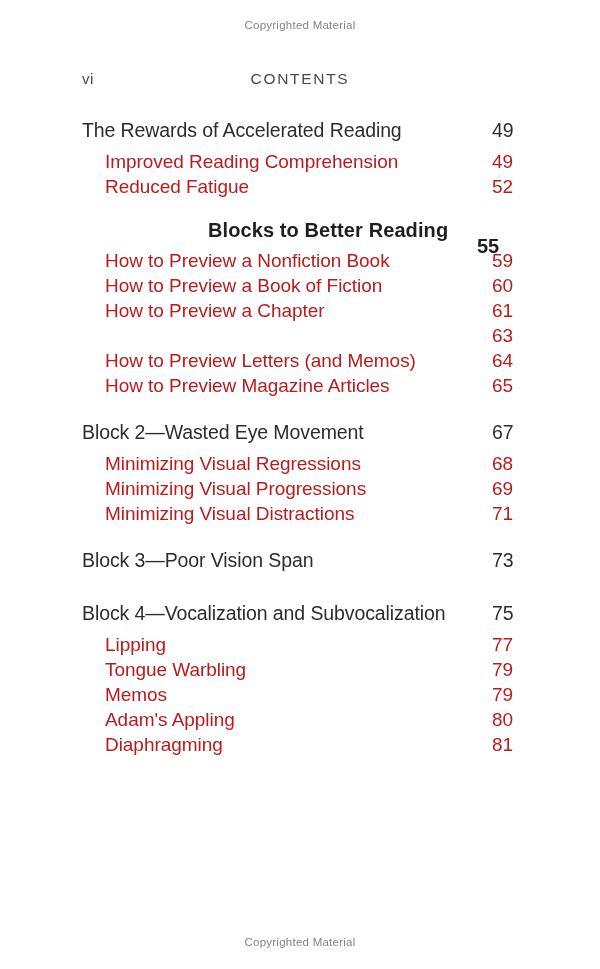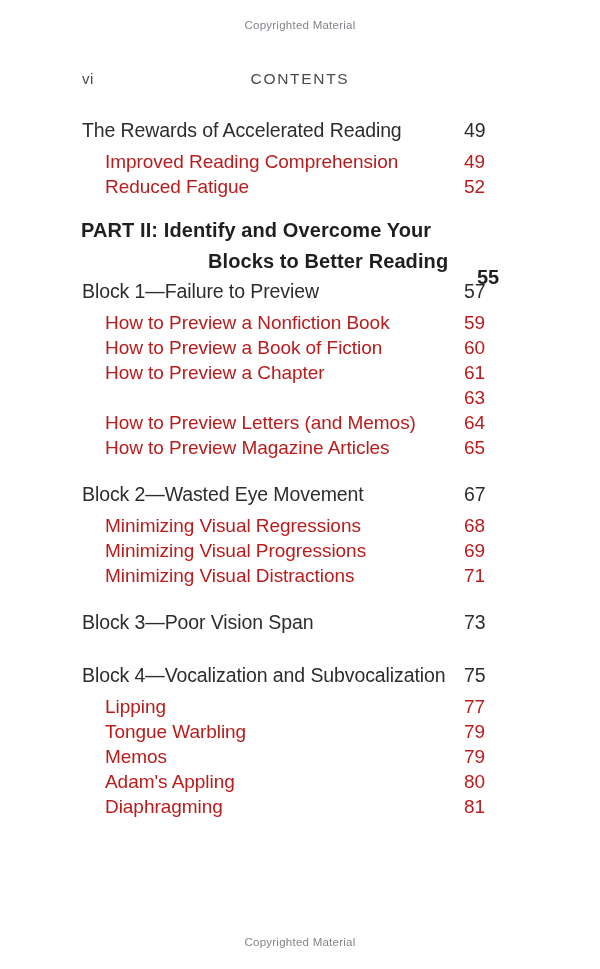--- a/index.html
+++ b/index.html
@@ -83,21 +83,21 @@
     height: 25px;
   }
   .entry .title {
     position: absolute;
     left: 82px;
     top: 0;
     white-space: nowrap;
   }
   .entry .page-no {
     position: absolute;
-    left: 464px;
+    left: 492px;
     top: 0;
     white-space: nowrap;
   }
 
   
   .entry.level1 { height: 31px; }
   .entry.level1 .title,
   .entry.level1 .page-no {
     font-size: 19.5px;
     font-stretch: semi-condensed;
@@ -172,33 +172,26 @@
         <div class="entry level2">
           <span class="title">Improved Reading Comprehension</span>
           <span class="page-no">49</span>
         </div>
         <div class="entry level2">
           <span class="title">Reduced Fatigue</span>
           <span class="page-no">52</span>
         </div>
       </div>
       <div class="part-heading">
-        <div class="pline pline1">
-          <span class="ptext">PART II: Identify and Overcome Your</span>
-        </div>
         <div class="pline pline2">
           <span class="ptext">Blocks to Better Reading</span>
           <span class="ppage">55</span>
         </div>
       </div>
       <div class="group">
-        <div class="entry level1">
-          <span class="title">Block 1—Failure to Preview</span>
-          <span class="page-no">57</span>
-        </div>
         <div class="entry level2">
           <span class="title">How to Preview a Nonfiction Book</span>
           <span class="page-no">59</span>
         </div>
         <div class="entry level2">
           <span class="title">How to Preview a Book of Fiction</span>
           <span class="page-no">60</span>
         </div>
         <div class="entry level2">
           <span class="title">How to Preview a Chapter</span>

